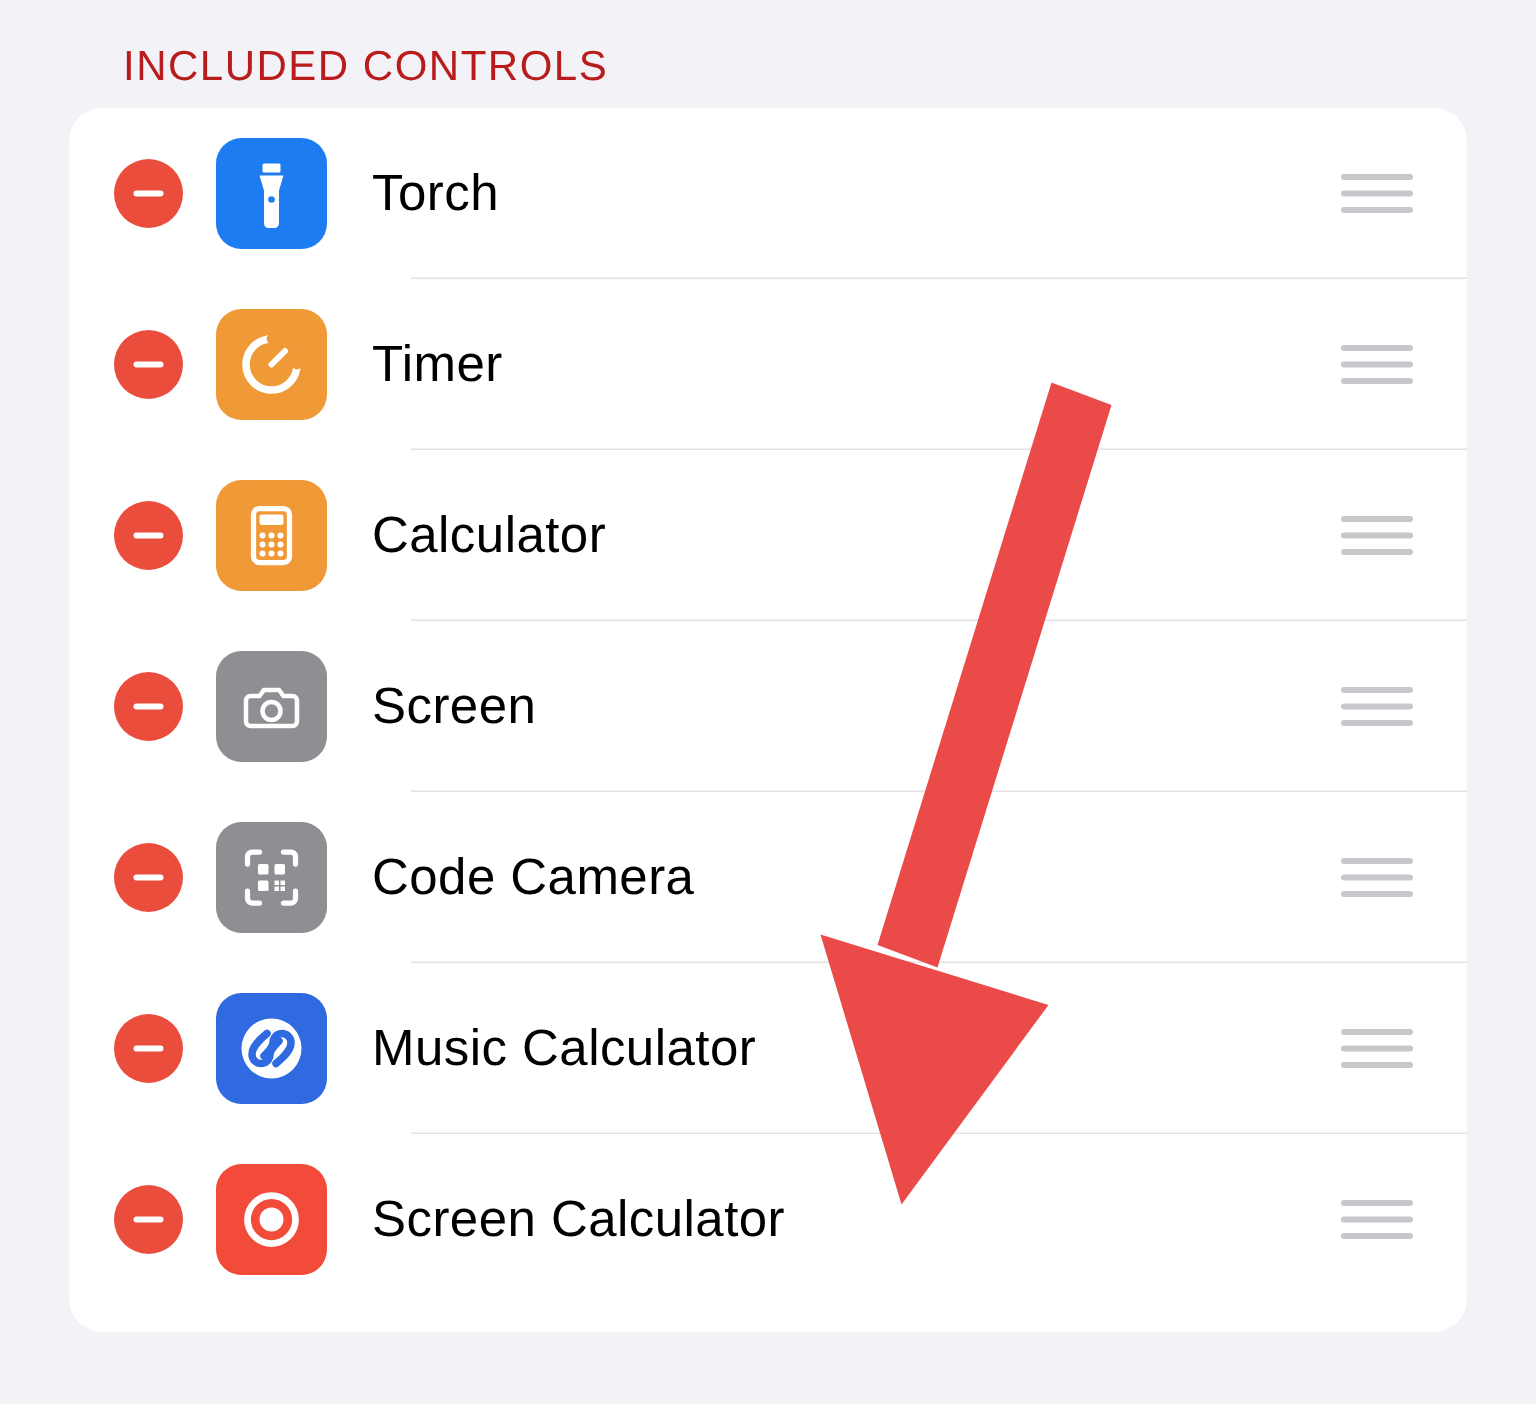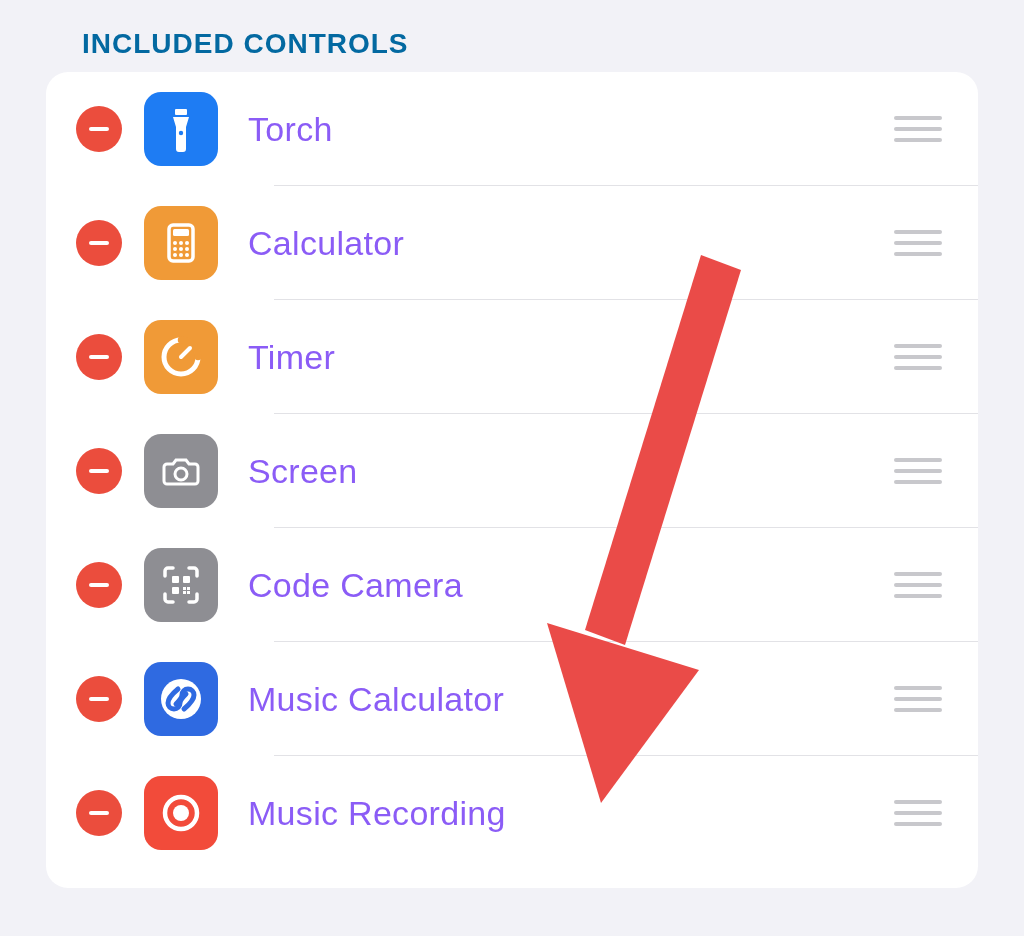--- a/index.html
+++ b/index.html
@@ -9,22 +9,22 @@
     width: 1024px;
     height: 936px;
     overflow: hidden;
   }
   .container {
     padding: 28px 46px 0 46px;
   }
   .section-header {
     font-size: 28px;
     letter-spacing: 1px;
-    color: #0369a1;
-    font-weight: 700;
+    color: #b91c1c;
+    font-weight: 400;
     padding: 0 0 12px 36px;
   }
   .list-card {
     background: #ffffff;
     border-radius: 22px;
     padding: 0 0 18px 0;
   }
   .row {
     display: flex;
     align-items: center;
@@ -63,21 +63,21 @@
     border-radius: 17px;
     flex: 0 0 auto;
     display: flex;
     align-items: center;
     justify-content: center;
     margin-right: 30px;
   }
   .app-icon svg { width: 48px; height: 48px; }
   .label {
     font-size: 34px;
-    color: #8b5cf6;
+    color: #000000;
     font-weight: 400;
     letter-spacing: 0.3px;
     flex: 1 1 auto;
   }
   .drag-handle {
     flex: 0 0 auto;
     width: 60px;
     display: flex;
     flex-direction: column;
     gap: 7px;
@@ -131,20 +131,40 @@
         </div>
       <div class="row-sep"></div>
     </div>
 
     <div class="row">
       <div class="remove-btn">
           <div class="minus"></div>
         </div>
       <div class="app-icon bg-orange">
         <svg viewBox="0 0 48 48">
+          <circle cx="24" cy="24" r="17" stroke="#fff" stroke-width="5" fill="none"></circle>
+          <path d="M24 7 A17 17 0 0 1 41 24" stroke="#f09a37" stroke-width="6.5" fill="none" stroke-linecap="round"></path>
+          <line x1="24" y1="24" x2="33" y2="15" stroke="#fff" stroke-width="4" stroke-linecap="round"></line>
+        </svg>
+      </div>
+      <div class="label">Timer</div>
+      <div class="drag-handle">
+          <div></div>
+          <div></div>
+          <div></div>
+        </div>
+      <div class="row-sep"></div>
+    </div>
+
+    <div class="row">
+      <div class="remove-btn">
+          <div class="minus"></div>
+        </div>
+      <div class="app-icon bg-orange">
+        <svg viewBox="0 0 48 48">
           <rect x="12" y="6" width="24" height="36" rx="4" stroke="#fff" stroke-width="3.5" fill="none"></rect>
           <rect x="16" y="10" width="16" height="7" rx="1.5" fill="#fff"></rect>
           <circle cx="18" cy="24" r="2" fill="#fff"></circle>
             <circle cx="24" cy="24" r="2" fill="#fff"></circle>
             <circle cx="30" cy="24" r="2" fill="#fff"></circle>
           <circle cx="18" cy="30" r="2" fill="#fff"></circle>
             <circle cx="24" cy="30" r="2" fill="#fff"></circle>
             <circle cx="30" cy="30" r="2" fill="#fff"></circle>
           <circle cx="18" cy="36" r="2" fill="#fff"></circle>
             <circle cx="24" cy="36" r="2" fill="#fff"></circle>
@@ -157,40 +177,20 @@
           <div></div>
           <div></div>
         </div>
       <div class="row-sep"></div>
     </div>
 
     <div class="row">
       <div class="remove-btn">
           <div class="minus"></div>
         </div>
-      <div class="app-icon bg-orange">
-        <svg viewBox="0 0 48 48">
-          <circle cx="24" cy="24" r="17" stroke="#fff" stroke-width="5" fill="none"></circle>
-          <path d="M24 7 A17 17 0 0 1 41 24" stroke="#f09a37" stroke-width="6.5" fill="none" stroke-linecap="round"></path>
-          <line x1="24" y1="24" x2="33" y2="15" stroke="#fff" stroke-width="4" stroke-linecap="round"></line>
-        </svg>
-      </div>
-      <div class="label">Timer</div>
-      <div class="drag-handle">
-          <div></div>
-          <div></div>
-          <div></div>
-        </div>
-      <div class="row-sep"></div>
-    </div>
-
-    <div class="row">
-      <div class="remove-btn">
-          <div class="minus"></div>
-        </div>
       <div class="app-icon bg-gray">
         <svg viewBox="0 0 48 48">
           <path d="M10 17 h6 l3-4 h10 l3 4 h6 a3 3 0 0 1 3 3 v14 a3 3 0 0 1 -3 3 h-28 a3 3 0 0 1 -3 -3 v-14 a3 3 0 0 1 3 -3 z" stroke="#fff" stroke-width="3" fill="none"></path>
           <circle cx="24" cy="27" r="6" stroke="#fff" stroke-width="3" fill="none"></circle>
         </svg>
       </div>
       <div class="label">Screen</div>
       <div class="drag-handle">
           <div></div>
           <div></div>
@@ -247,21 +247,21 @@
     <div class="row">
       <div class="remove-btn">
           <div class="minus"></div>
         </div>
       <div class="app-icon bg-red2">
         <svg viewBox="0 0 48 48">
           <circle cx="24" cy="24" r="16" stroke="#fff" stroke-width="4.5" fill="none"></circle>
           <circle cx="24" cy="24" r="8" fill="#fff"></circle>
         </svg>
       </div>
-      <div class="label">Music Recording</div>
+      <div class="label">Screen Calculator</div>
       <div class="drag-handle">
           <div></div>
           <div></div>
           <div></div>
         </div>
     </div>
 
   </div>
 </div>
 

